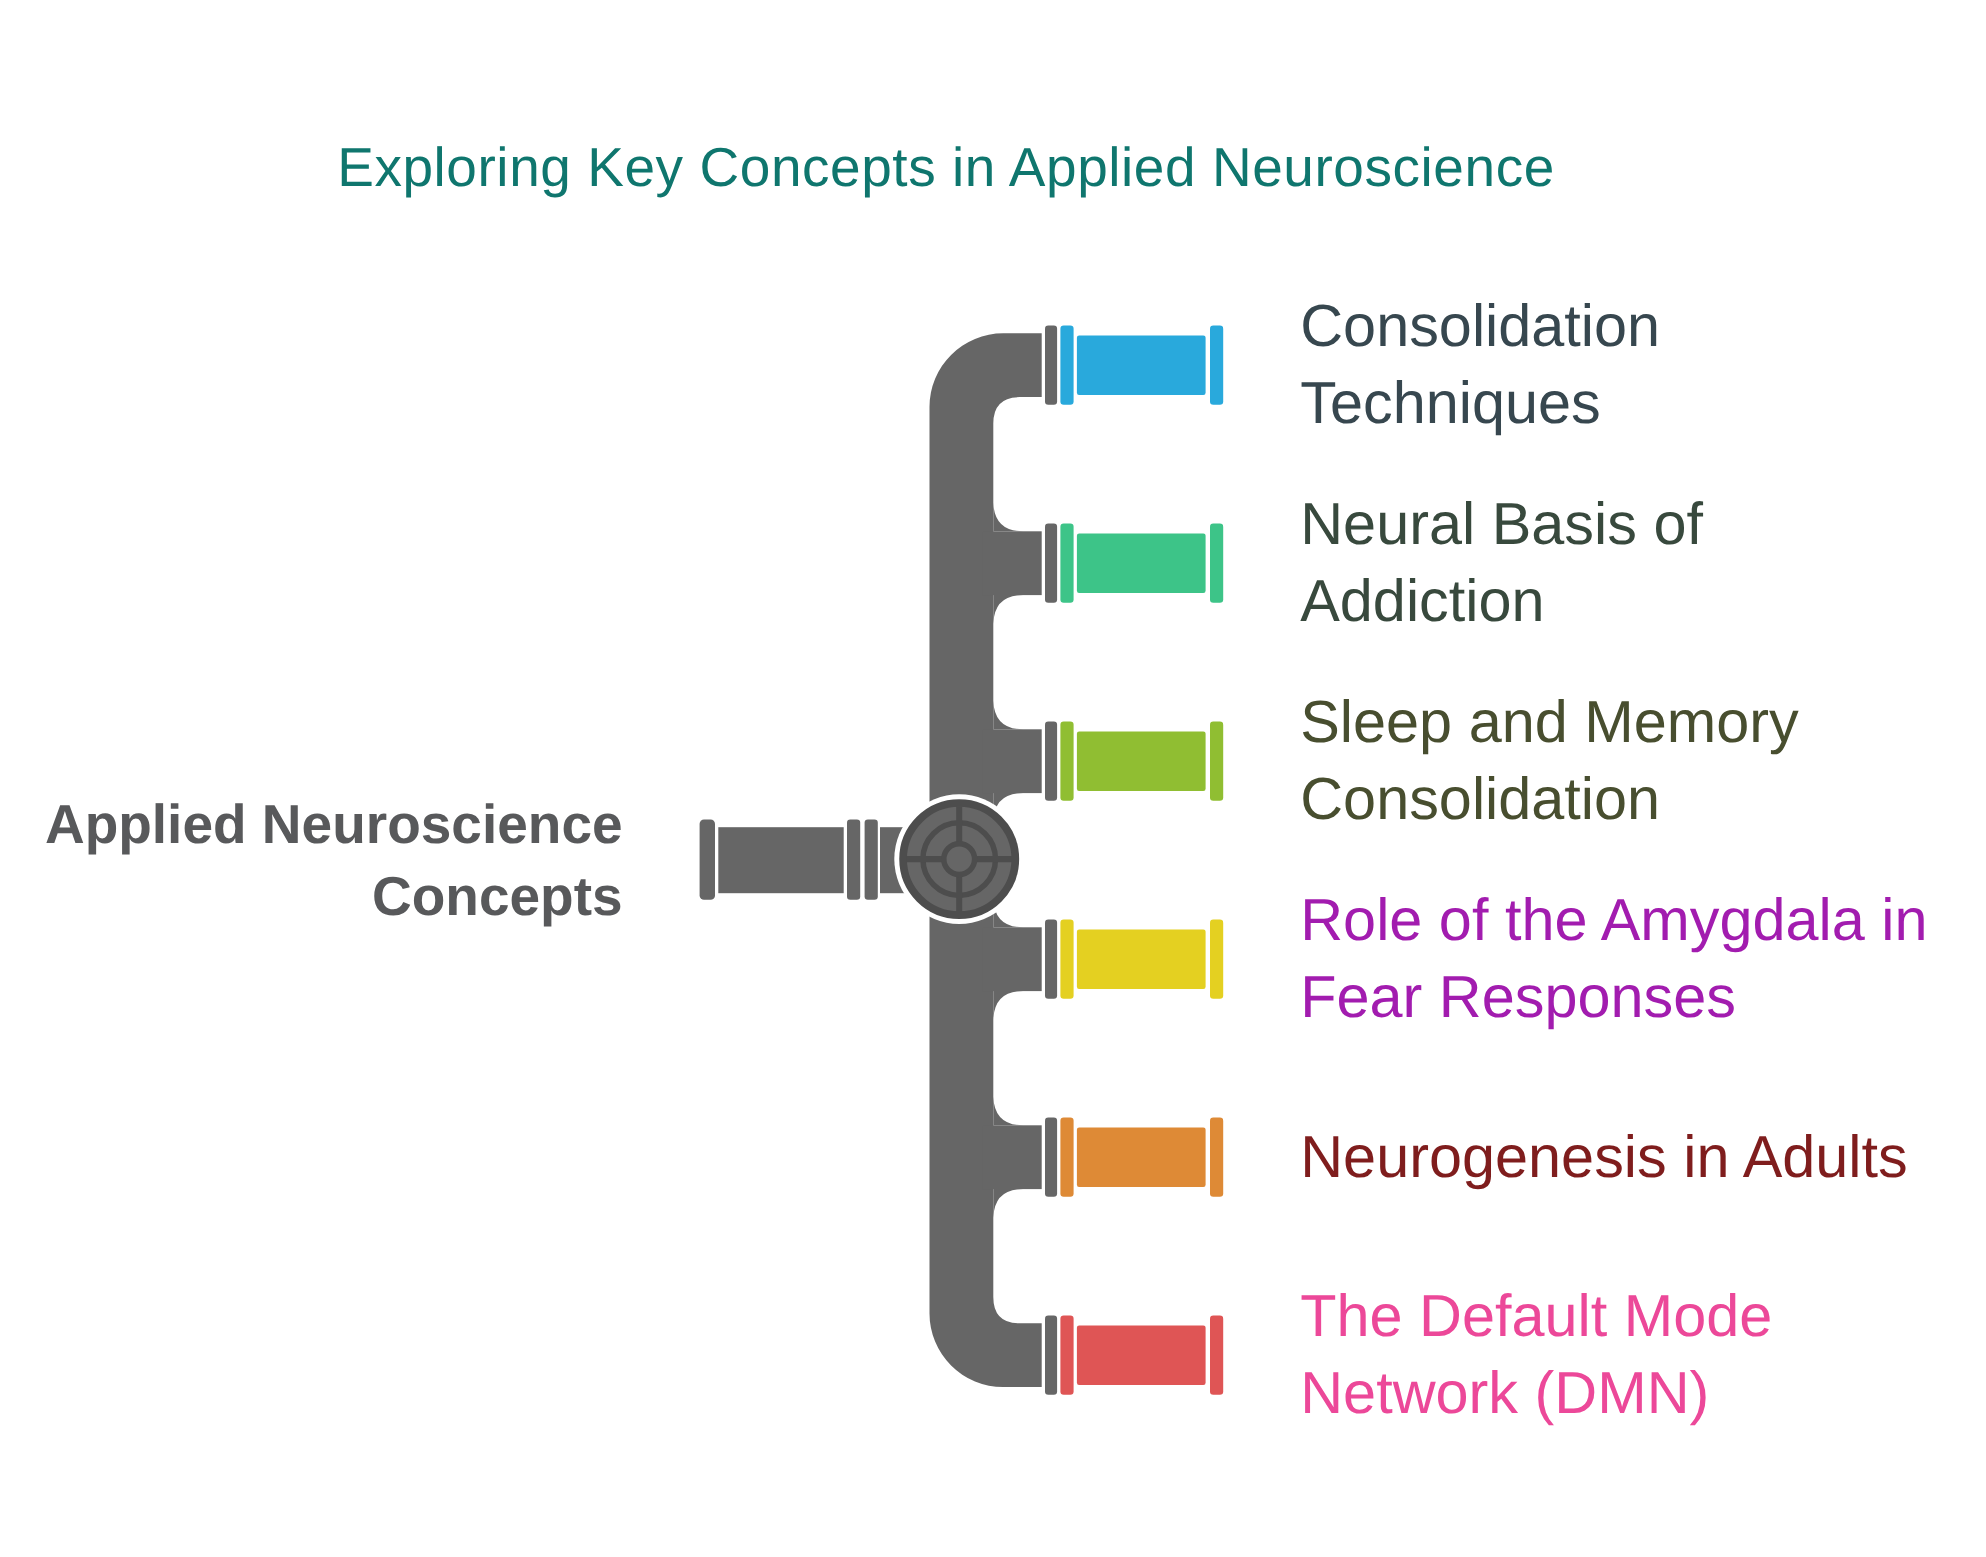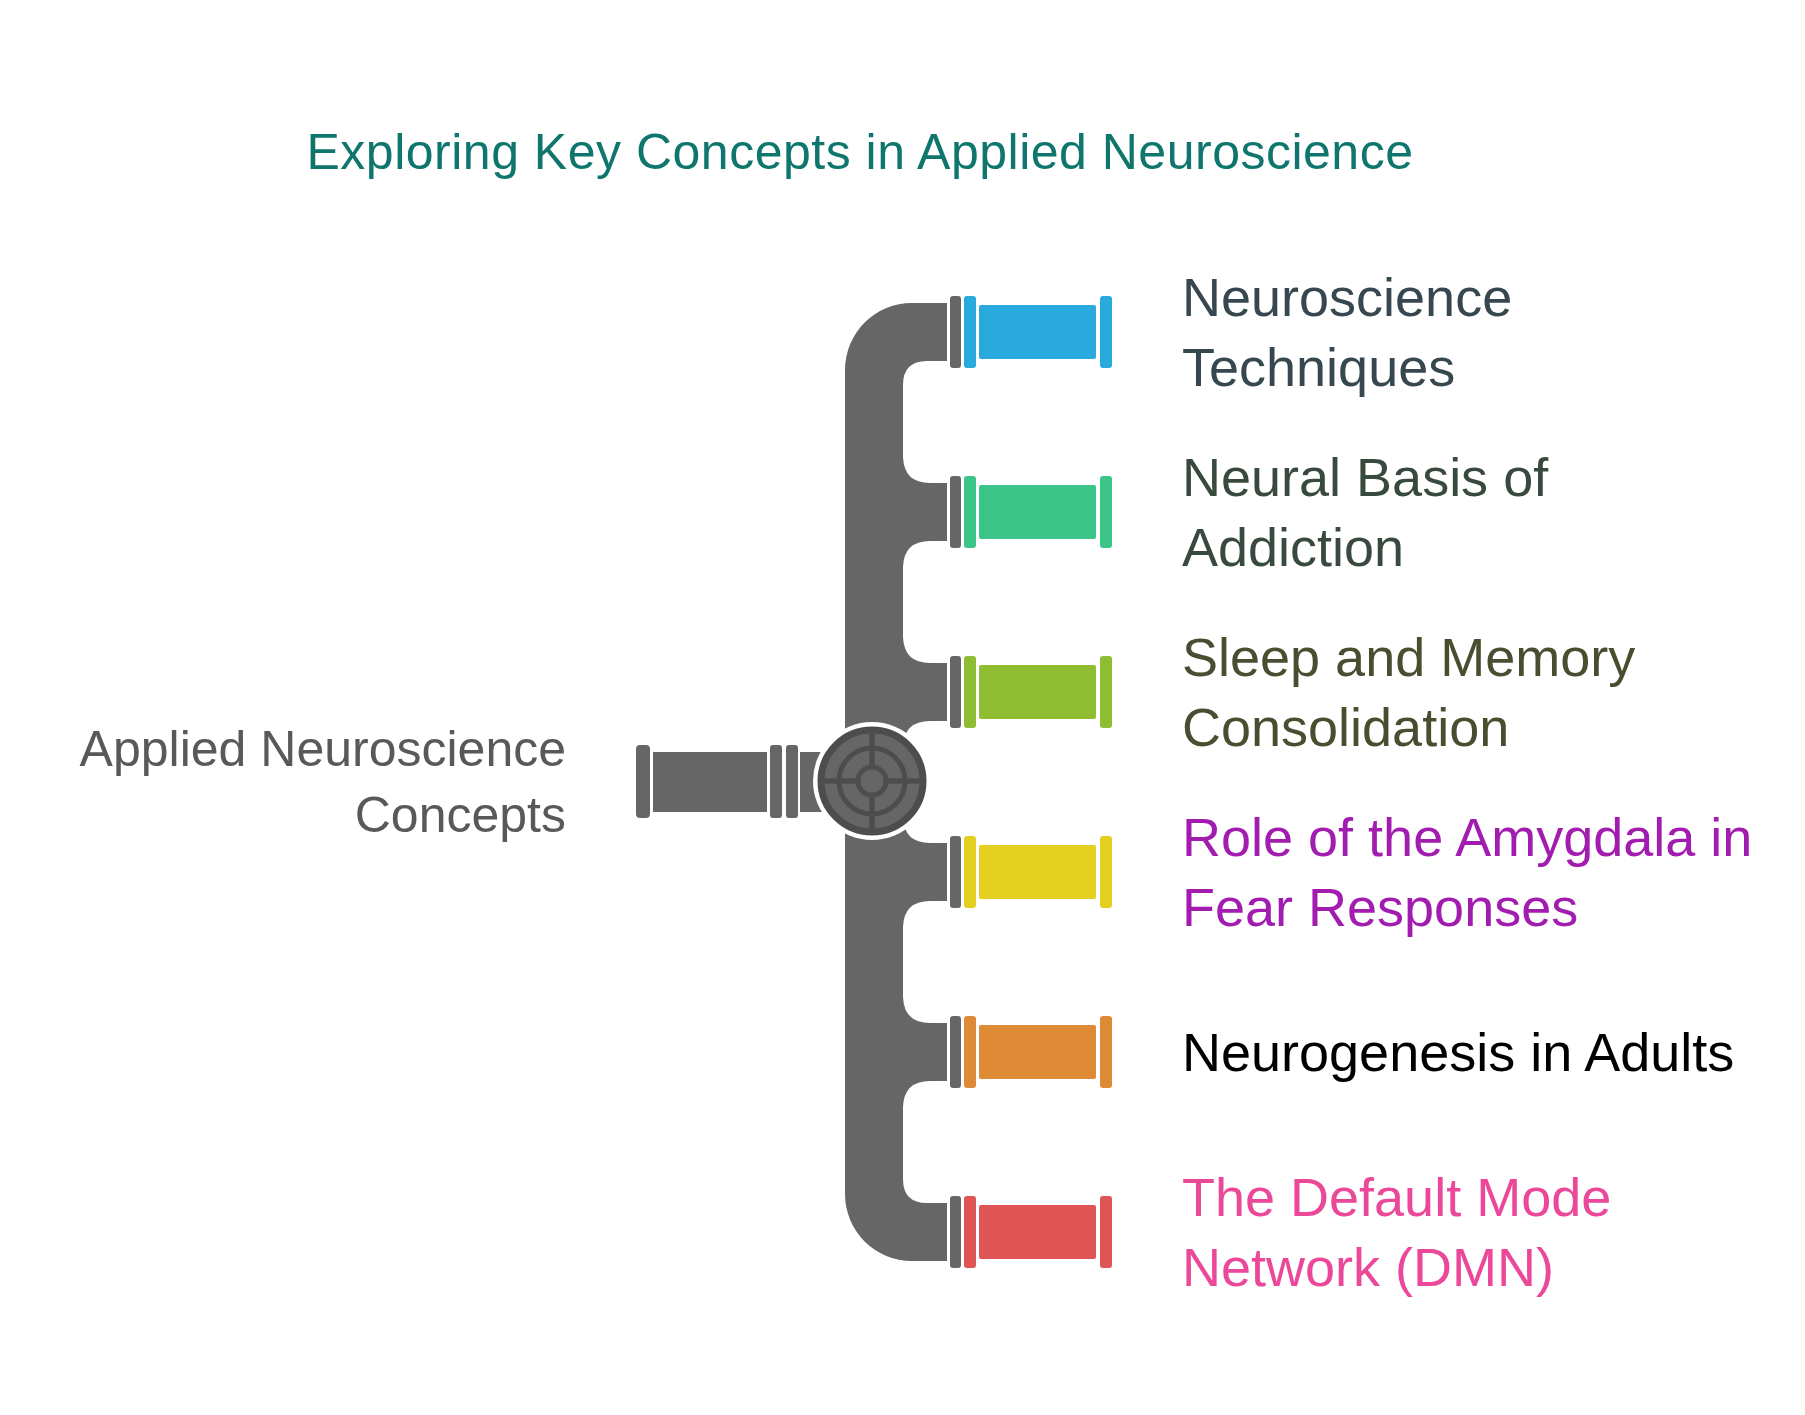--- a/index.html
+++ b/index.html
@@ -111,26 +111,26 @@
     <g>
       <rect x="950" y="1196" width="11" height="72" rx="3" fill="#666666"></rect>
       <rect x="964" y="1196" width="12" height="72" rx="3" fill="#DF5555"></rect>
       <rect x="979" y="1205" width="117" height="54" rx="2" fill="#DF5555"></rect>
       <rect x="1100" y="1196" width="12" height="72" rx="3" fill="#DF5555"></rect>
     </g>
   </svg>
 
   <div class="title" style="color: #0f766e;">Exploring Key Concepts in Applied Neuroscience</div>
 
-  <div class="root-label" style="color: rgb(88, 89, 91);">Applied Neuroscience Concepts</div>
+  <div class="root-label" style="color: rgb(88, 89, 91); font-weight: bold;">Applied Neuroscience Concepts</div>
 
-  <div class="branch-label" style="top: 332px; max-width: 520px; color: rgb(55, 71, 79);">Neuroscience Techniques</div>
+  <div class="branch-label" style="top: 332px; max-width: 520px; color: rgb(55, 71, 79);">Consolidation Techniques</div>
 
   <div class="branch-label" style="top: 512px; max-width: 520px; color: rgb(56, 73, 61);">Neural Basis of Addiction</div>
 
   <div class="branch-label" style="top: 692px; max-width: 520px; color: rgb(72, 78, 47);">Sleep and Memory Consolidation</div>
 
   <div class="branch-label" style="top: 872px; max-width: 650px; color: #a21caf;">Role of the Amygdala in Fear Responses</div>
 
-  <div class="branch-label" style="top: 1052px; max-width: 700px; color: #000000;">Neurogenesis in Adults</div>
+  <div class="branch-label" style="top: 1052px; max-width: 700px; color: #7f1d1d;">Neurogenesis in Adults</div>
 
   <div class="branch-label" style="top: 1232px; max-width: 500px; color: #ec4899;">The Default Mode Network (DMN)</div>
 </div>
 
 </body></html>

